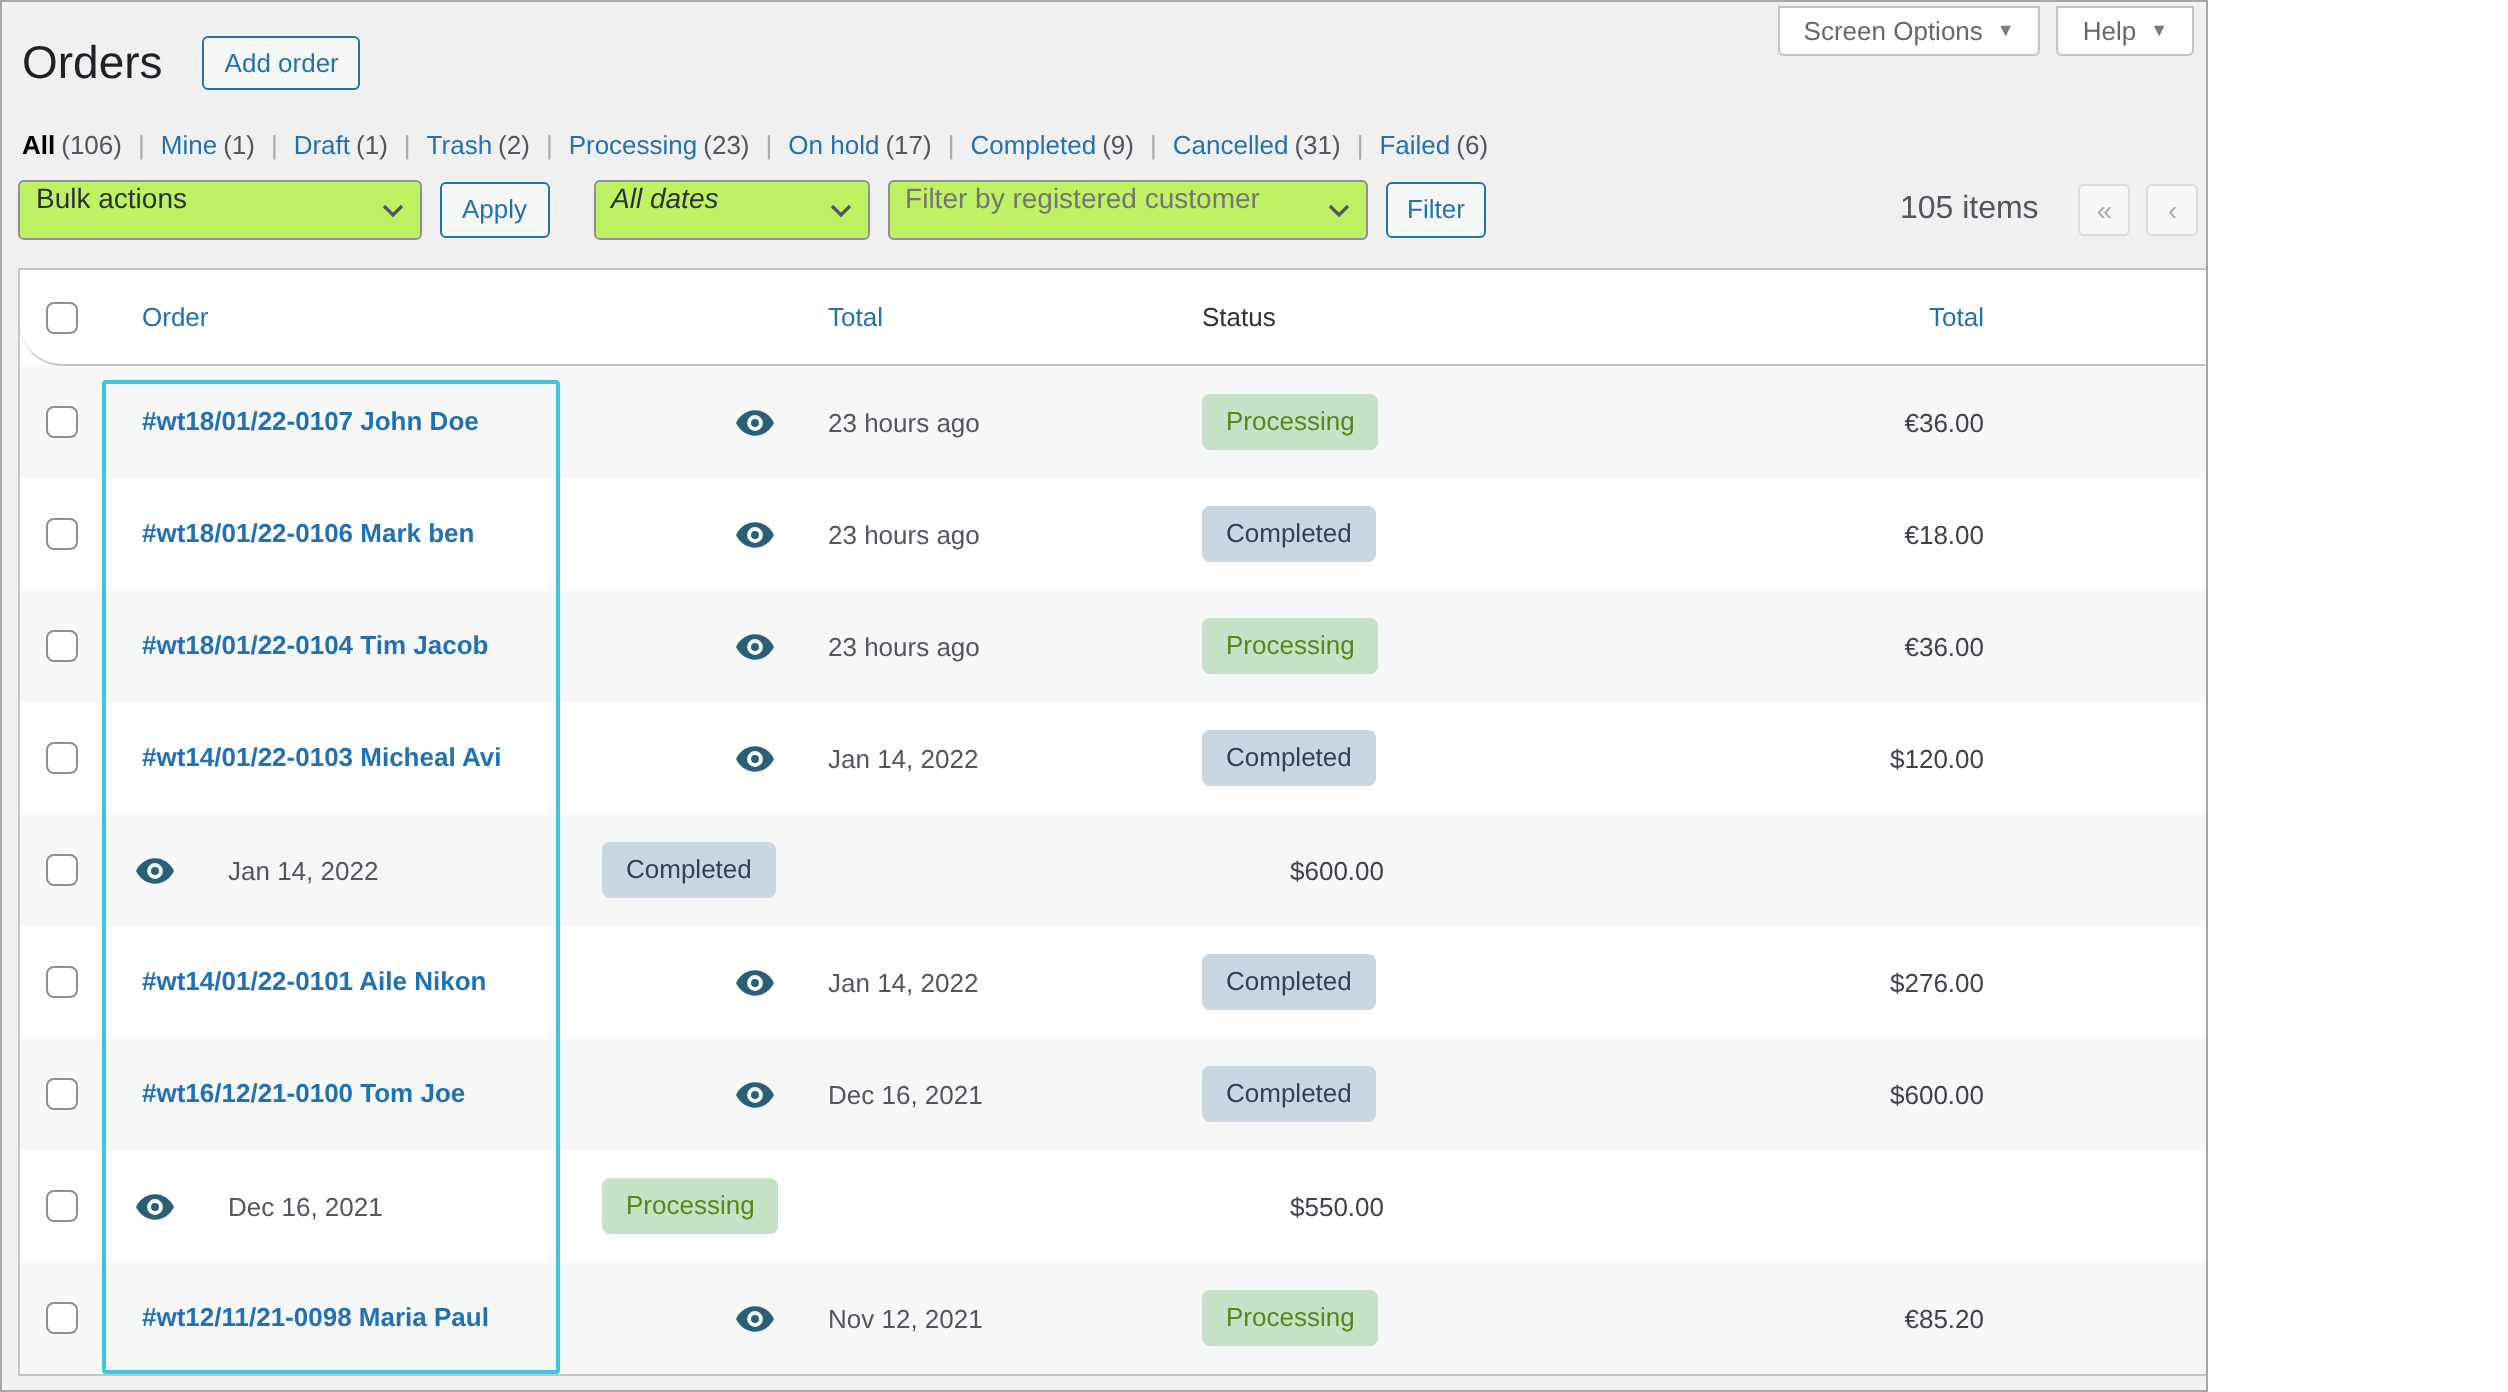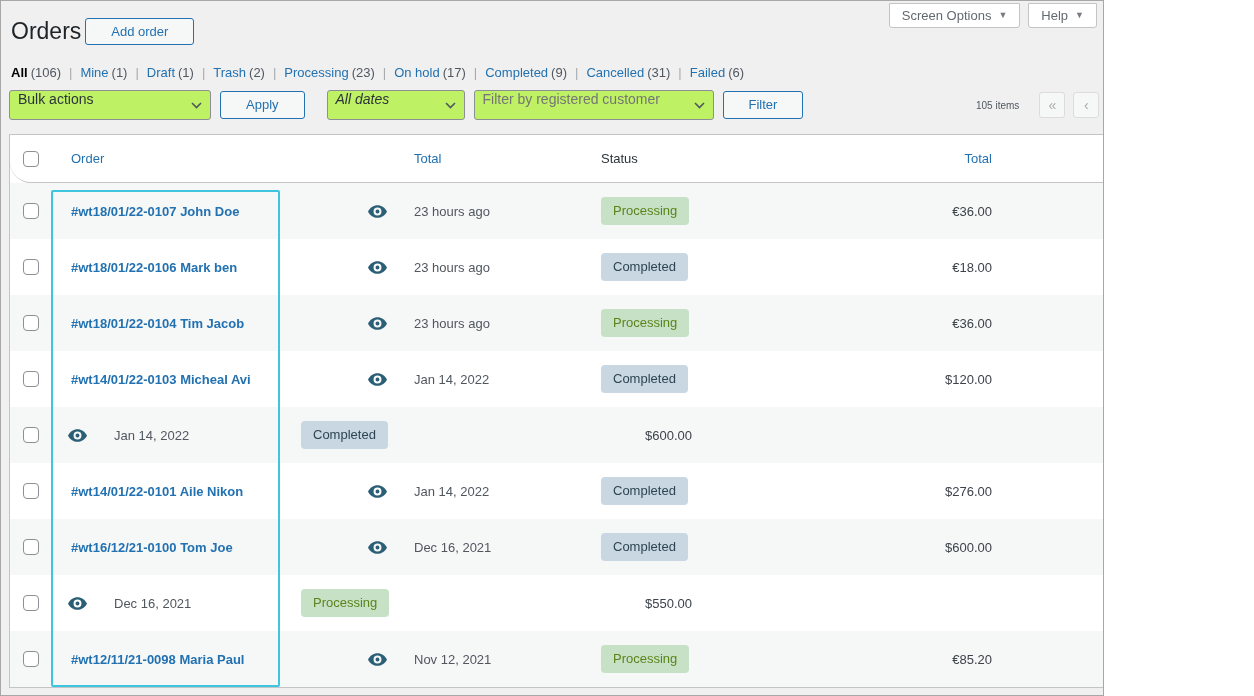--- a/index.html
+++ b/index.html
@@ -19,25 +19,25 @@
   .top-buttons { position: absolute; top: 2px; right: 6px; display: flex; gap: 8px; }
   .top-btn {
     display: flex; align-items: center; gap: 7px;
     background: #fff; border: 1px solid #c3c4c7; border-radius: 0 0 3px 3px;
     color: #646970; font-size: 13px; padding: 4px 12px; cursor: pointer;
     font-family: "Liberation Sans", sans-serif;
   }
   .caret { font-size: 9px; color: #787c82; line-height: 1; }
 
   
-  .header-row { position: absolute; top: 16px; left: 10px; display: flex; align-items: center; gap: 4px; }
+  .header-row { position: absolute; top: 16px; left: 10px; display: flex; align-items: center; gap: 20px; }
   .page-title { font-size: 23px; font-weight: 400; color: #1d2327; line-height: 29px; }
   .btn-outline {
     background: #f6f7f7; border: 1px solid var(--accent, #2271b1); border-radius: 3px;
-    color: var(--accent, #2271b1); font-size: 13px; padding: 5px 25px; cursor: pointer;
+    color: var(--accent, #2271b1); font-size: 13px; padding: 5px 10px; cursor: pointer;
     font-family: "Liberation Sans", sans-serif; line-height: 1.2; white-space: nowrap;
   }
 
   
   .subsubsub { position: absolute; top: 64px; left: 10px; display: flex; list-style: none; font-size: 13px; }
   .subsubsub li { display: flex; align-items: center; }
   .subsubsub li + li::before { content: "|"; color: #a7aaad; margin: 0 8px; }
   .subsubsub a { text-decoration: none; color: var(--accent, #2271b1); cursor: pointer; }
   .subsubsub a.current { color: #000; font-weight: 600; }
   .sf-count { color: #50575e; font-weight: 400; margin-left: 3px; }
@@ -56,21 +56,21 @@
     display: flex; align-items: flex-start; padding: 0 28px 0 8px; font-size: 14px; color: #2c3338;
     cursor: pointer; white-space: nowrap;
   }
   .select .chev { position: absolute; right: 8px; top: 11px; }
   .select.placeholder { color: #757575; }
   .sel-bulk { width: 202px; }
   .sel-dates { width: 138px; margin-left: 22px; font-style: italic; }
   .sel-customer { width: 240px; margin-left: 9px; }
   .toolbar .btn-outline { margin-left: 9px; }
   .toolbar-right { margin-left: auto; display: flex; align-items: center; gap: 4px; }
-  .items-count { color: #50575e; font-size: 10px; margin-right: 12px; text-align: right; }
+  .items-count { color: #50575e; font-size: 16px; margin-right: 12px; text-align: right; }
   .page-btn {
     width: 26px; height: 26px; border-radius: 3px; display: flex; align-items: center; justify-content: center;
     font-size: 14px; margin-left: 4px; cursor: pointer; user-select: none;
   }
   .page-btn.disabled { background: #f6f7f7; border: 1px solid #dcdcde; color: #a7aaad; cursor: default; }
   .page-btn.active { background: #f6f7f7; border: 1px solid var(--accent, #2271b1); color: var(--accent, #2271b1); }
   .page-input {
     width: 30px; height: 26px; border: 1px solid #8c8f94; border-radius: 3px; text-align: center;
     font-size: 13px; margin-left: 8px; font-family: "Liberation Sans", sans-serif;
   }

